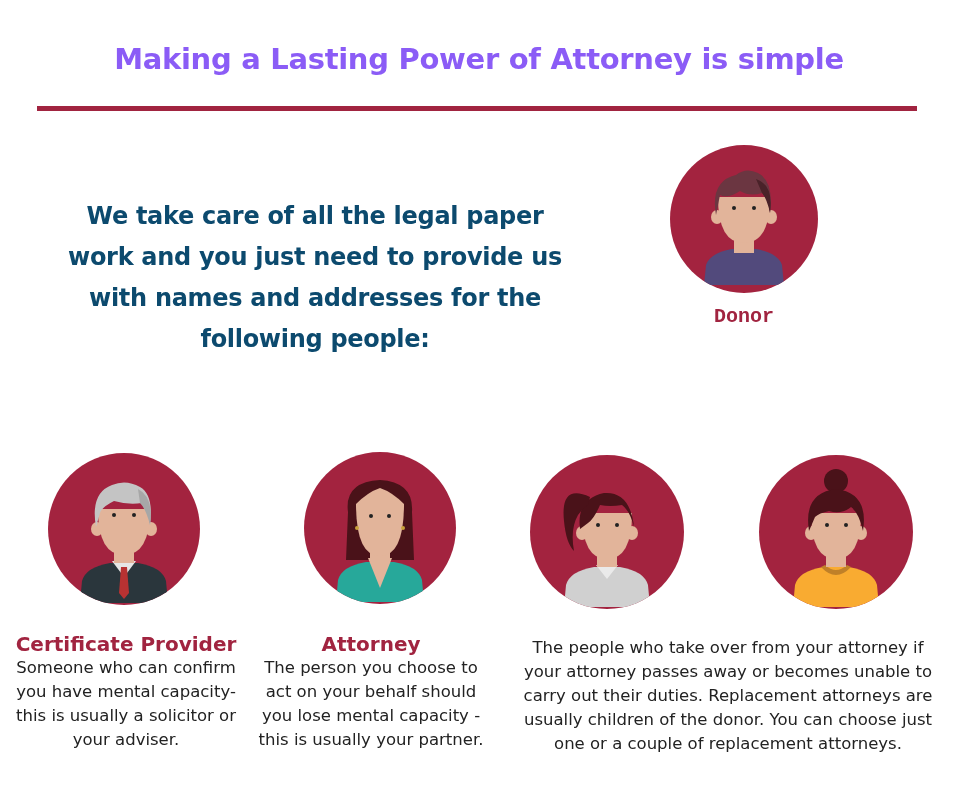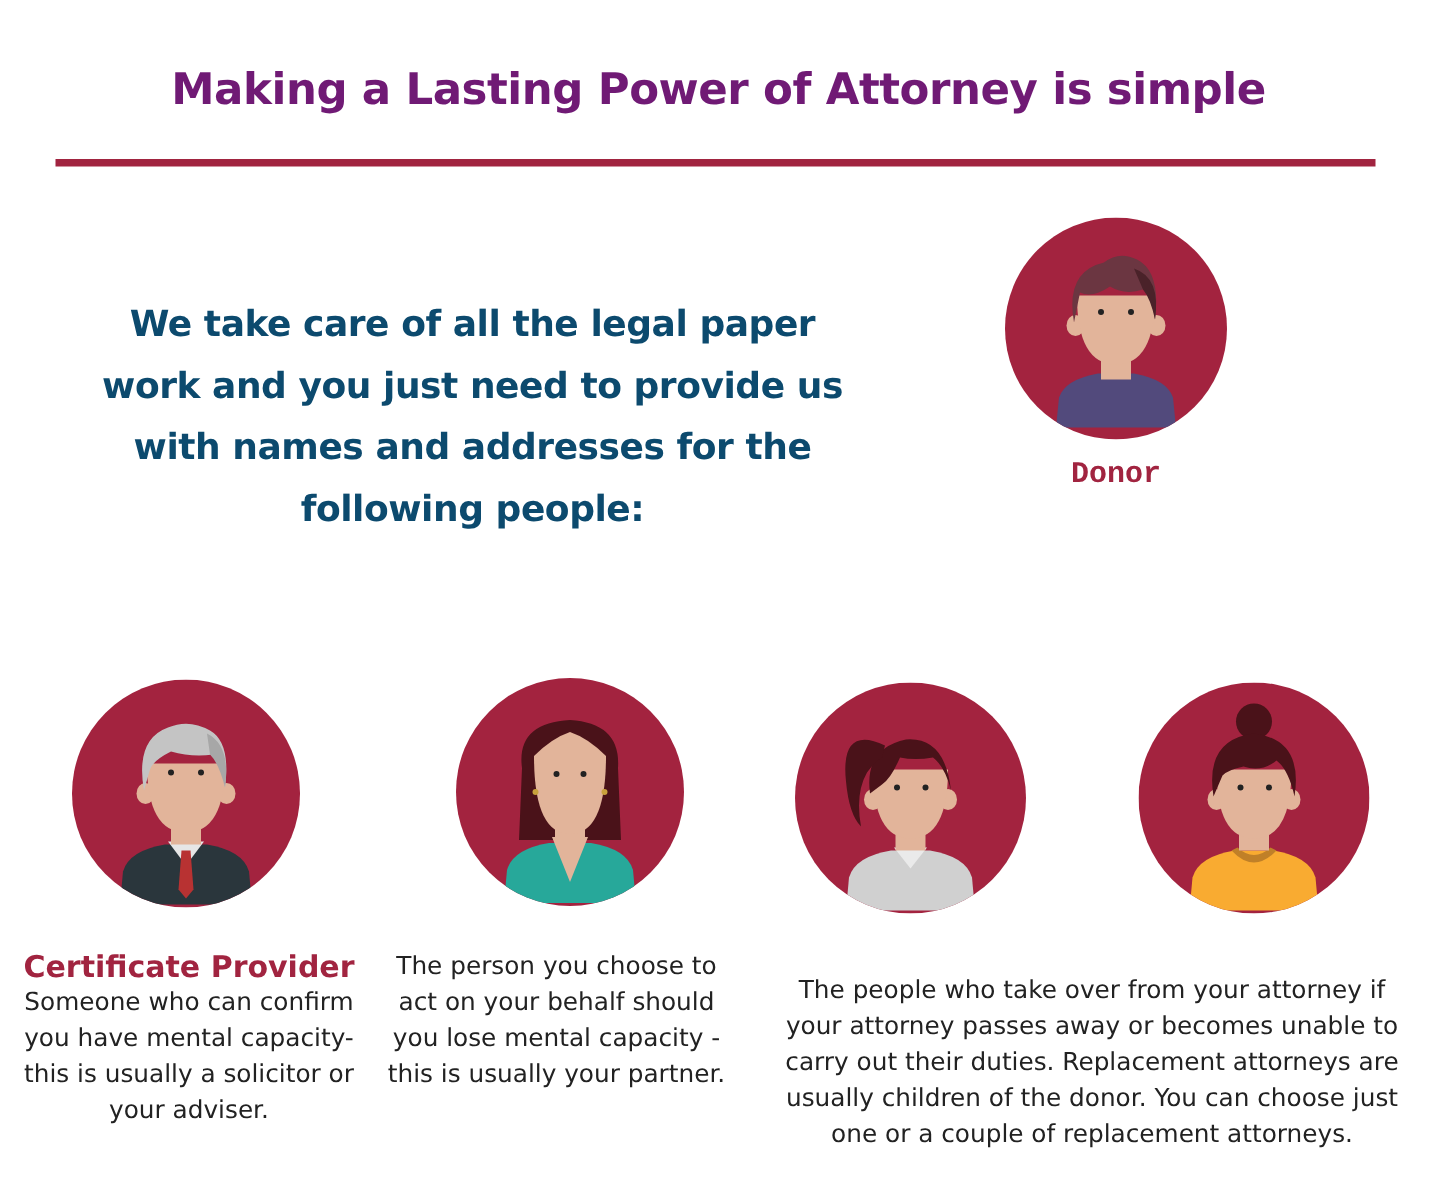--- a/index.html
+++ b/index.html
@@ -1,17 +1,17 @@
 <!DOCTYPE html>
 <html><head>
 <meta charset="utf-8">
 <style>
   html, body { margin:0; padding:0; background:#ffffff; }
   body { width:958px; height:795px; position:relative; overflow:hidden; font-family:"DejaVu Sans", "Liberation Sans", sans-serif; }
-  .title { position:absolute; left:0; top:42px; width:958px; text-align:center; color:#701a75; font-weight:bold; font-size:29px; letter-spacing:-0.3px; }
+  .title { position:absolute; left:0; top:42px; width:958px; text-align:center; color:#8b5cf6; font-weight:bold; font-size:29px; letter-spacing:-0.3px; }
   .rule { position:absolute; left:37px; top:106px; width:880px; height:5px; background:#a12440; }
   .intro { position:absolute; left:50px; top:196px; width:530px; text-align:center; font-weight:bold; font-size:24px; line-height:41px; color:#0c4a6e; letter-spacing:-0.3px; }
   .avatar { position:absolute; }
   .avatar svg { display:block; }
   .role { position:absolute; text-align:center; }
   .role .name { color:#a12440; font-weight:bold; font-size:20px; line-height:24px; }
   .role .desc { color:#222; font-size:16.5px; line-height:24px; }
 </style>
 </head>
 <body>
@@ -83,20 +83,21 @@
       <rect x="66" y="90" width="20" height="20" fill="#e2b49a"></rect>
       <path d="M52 52 Q52 104 76 104 Q100 104 100 52 Q88 40 76 36 Q64 40 52 52 Z" fill="#e2b49a"></path>
       <circle cx="53" cy="76" r="2" fill="#c9a23c"></circle>
       <circle cx="99" cy="76" r="2" fill="#c9a23c"></circle>
       <circle cx="67" cy="64" r="2" fill="#222"></circle>
       <circle cx="85" cy="64" r="2" fill="#222"></circle>
     </g>
   </svg>
 </div>
 <div class="role" style="left:250px; top:632px; width:242px;">
+  <div class="name">Attorney</div>
   <div class="desc">The person you choose to act on your behalf should you lose mental capacity - this is usually your partner.</div>
 </div>
 
 <div class="avatar" style="left:530px; top:455px;">
   <svg width="154" height="154" viewBox="0 0 154 154">
     <circle cx="77" cy="77" r="77" fill="#a3233f"></circle>
     <clipPath id="c4">
         <circle cx="77" cy="77" r="77"></circle>
       </clipPath>
     <g clip-path="url(#c4)">
@@ -129,14 +130,14 @@
       <path d="M52 58 Q52 104 77 104 Q102 104 102 58 Z" fill="#e2b49a"></path>
       <circle cx="77" cy="26" r="12" fill="#4a1219"></circle>
       <path d="M50 76 Q44 38 77 34 Q110 38 104 76 Q100 58 92 52 Q82 60 70 56 Q60 58 56 62 Z" fill="#4a1219"></path>
       <circle cx="68" cy="70" r="2" fill="#222"></circle>
       <circle cx="87" cy="70" r="2" fill="#222"></circle>
     </g>
   </svg>
 </div>
 
 <div class="role" style="left:508px; top:636px; width:440px;">
-  <div class="desc" style="width:430px; margin:12px auto;">The people who take over from your attorney if your attorney passes away or becomes unable to carry out their duties. Replacement attorneys are usually children of the donor. You can choose just one or a couple of replacement attorneys.</div>
+  <div class="desc" style="width:430px; margin:0 auto;">The people who take over from your attorney if your attorney passes away or becomes unable to carry out their duties. Replacement attorneys are usually children of the donor. You can choose just one or a couple of replacement attorneys.</div>
 </div>
 
 </body></html>

